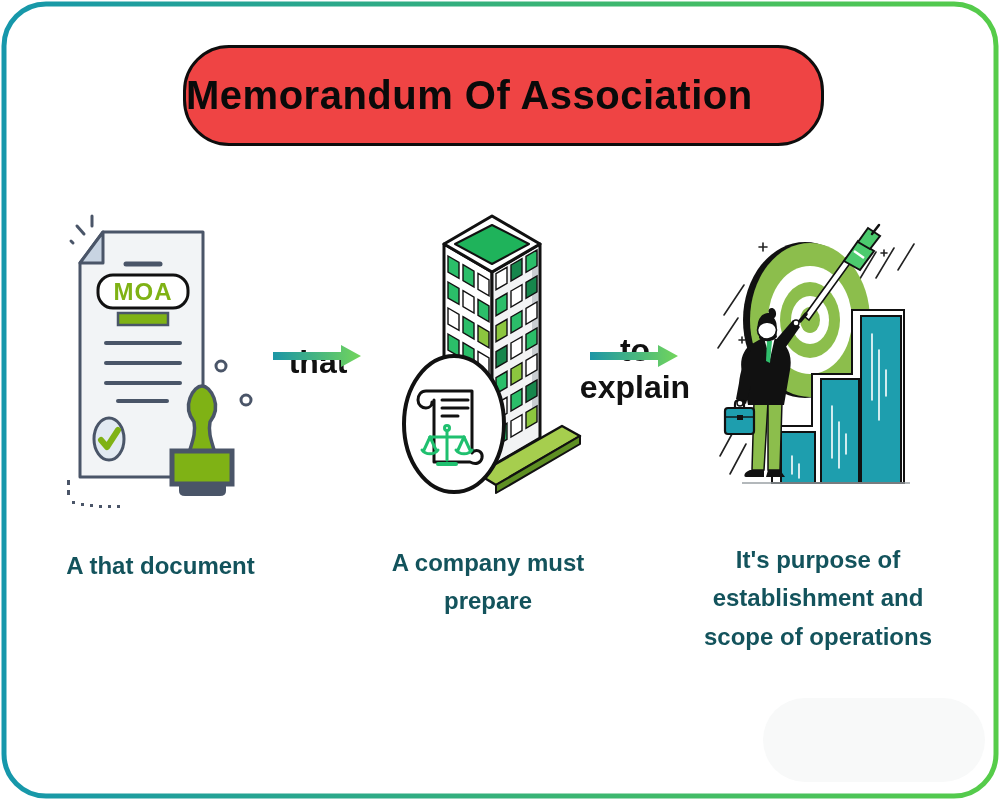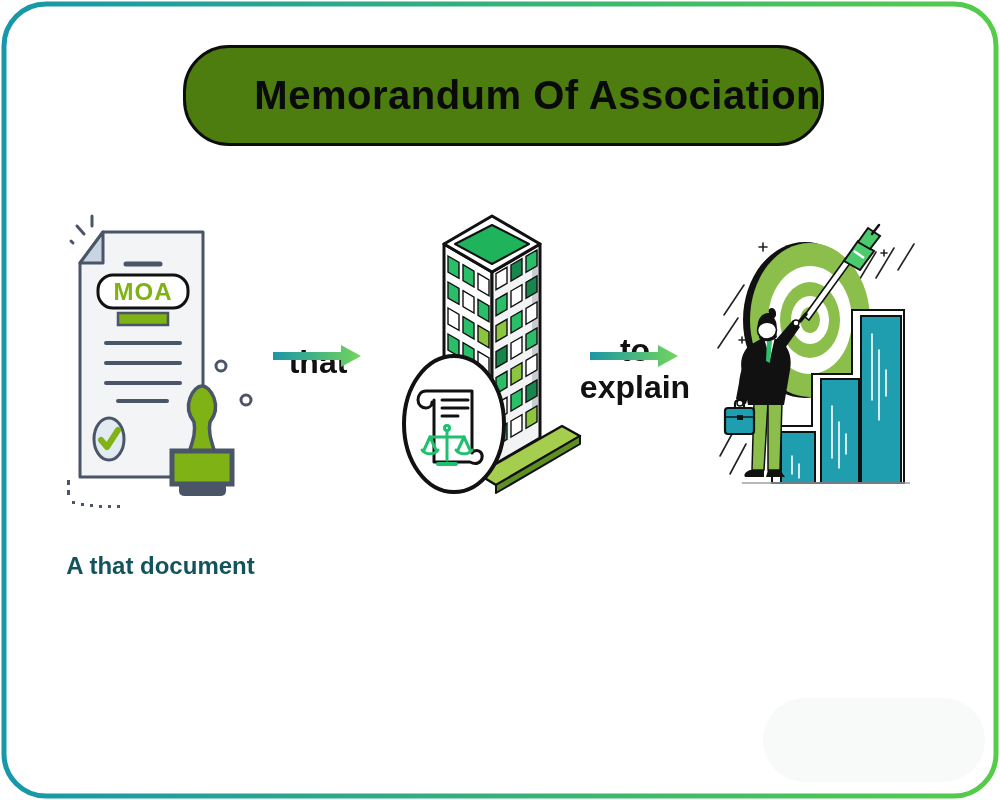--- a/index.html
+++ b/index.html
@@ -2,22 +2,22 @@
 <html><head>
 <meta charset="utf-8">
 <style>
   html,body{margin:0;padding:0;background:#fff;}
   .page{position:relative;width:1000px;height:800px;background:#fff;overflow:hidden;
         font-family:"Liberation Sans",sans-serif;}
   .frame-svg{position:absolute;left:0;top:0;width:1000px;height:800px;pointer-events:none;}
   .watermark{position:absolute;left:763px;top:698px;width:222px;height:84px;
              background:#f8f9f9;border-radius:42px;}
   .title-box{position:absolute;left:183px;top:45px;width:635px;height:95px;
-             border:3px solid #0d0d0d;border-radius:46px;background:#4d7c0f;
-             display:flex;align-items:center;justify-content:flex-end;}
+             border:3px solid #0d0d0d;border-radius:46px;background:#ef4444;
+             display:flex;align-items:center;justify-content:flex-start;}
   .title-box span{font-size:40px;font-weight:bold;color:#0a0a0a;letter-spacing:.5px;}
   .illus{position:absolute;}
   .conn-label{position:absolute;font-size:32px;font-weight:bold;color:#111;text-align:center;margin-top:44px;}
   .lbl-that{left:268px;top:300px;width:100px;}
   .lbl-explain{left:575px;top:288px;width:120px;}
   .arrow{position:absolute;width:92px;height:28px;}
   .arrow1{left:271px;top:342px;}
   .arrow2{left:588px;top:342px;}
   .caption{position:absolute;font-size:24px;font-weight:bold;color:#13535c;
            text-align:center;line-height:1.6;}
@@ -258,14 +258,16 @@
       <circle cx="34" cy="183" r="3" fill="#fff" stroke="#111" stroke-width="1.4"></circle>
 
       <path d="M 29,188 V 184 Q 29,180 33.5,180 Q 38,180 38,184 V 188" fill="none" stroke="#111" stroke-width="2.2"></path>
       <rect x="19" y="188" width="29" height="26" rx="3" fill="#1E9EAE" stroke="#111" stroke-width="2.2"></rect>
       <line x1="19" y1="197" x2="48" y2="197" stroke="#111" stroke-width="1.4"></line>
       <rect x="31" y="195" width="6" height="5" fill="#111"></rect>
     </g>
   </svg>
 
   <div class="caption cap1">A that document</div>
+  <div class="caption cap2">A company must prepare</div>
+  <div class="caption cap3">It's purpose of establishment and scope of operations</div>
 
 </div>
 
 </body></html>

